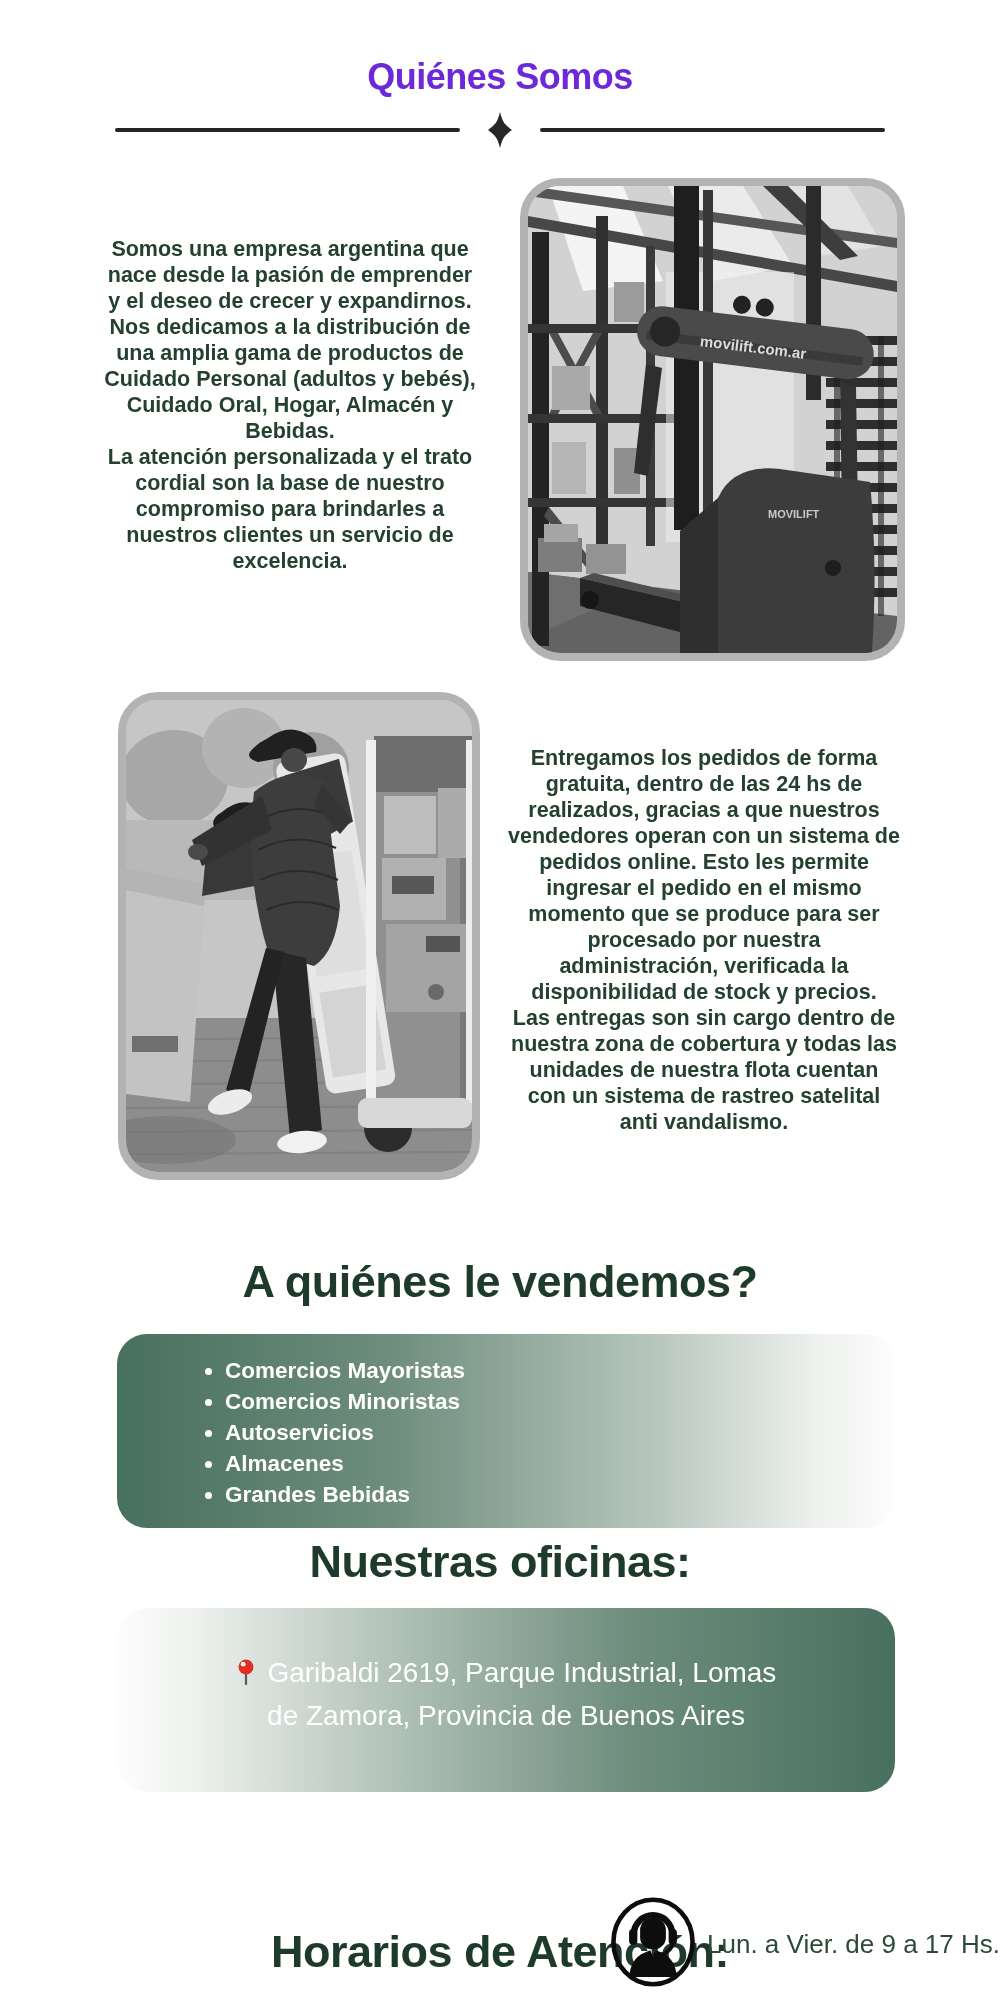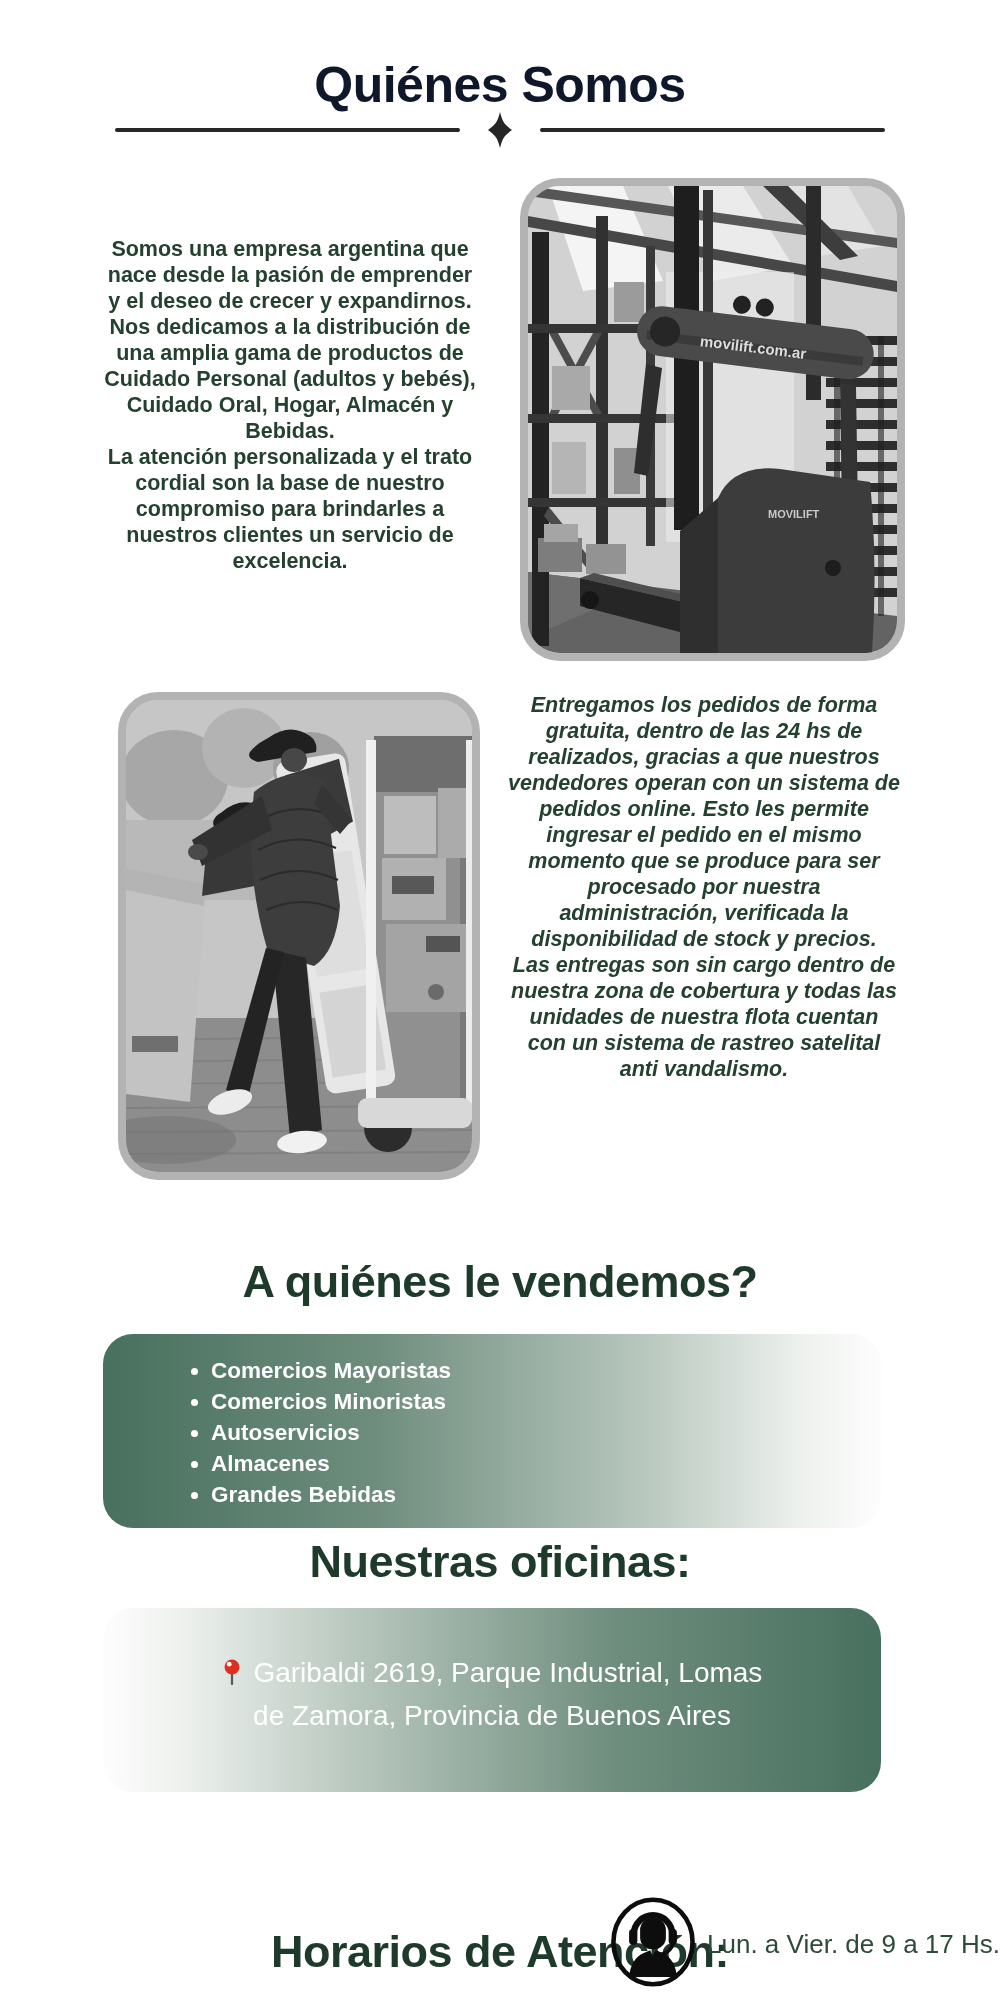--- a/index.html
+++ b/index.html
@@ -1,39 +1,39 @@
 <!DOCTYPE html>
 <html><head>
 <meta charset="utf-8">
 <title>Quiénes Somos</title>
 <style>
   html,body{margin:0;padding:0;background:#ffffff;}
   #canvas{position:relative;width:1000px;height:2000px;margin:0 auto;background:#ffffff;overflow:hidden;
           font-family:"Liberation Sans","DejaVu Sans",sans-serif;}
   .abs{position:absolute;}
-  .page-title{top:56px;left:0;width:1000px;text-align:center;font-size:50px;font-weight:800;
-              color:#0f172a;letter-spacing:-0.5px;}
+  .page-title{top:56px;left:0;width:1000px;text-align:center;font-size:36px;font-weight:800;
+              color:#6d28d9;letter-spacing:-0.5px;}
   .rule{top:128px;height:4px;background:#262626;border-radius:2px;}
   .rule-left{left:115px;width:345px;}
   .rule-right{left:540px;width:345px;}
   .diamond{top:110px;left:485px;}
   .body-text{font-size:21.5px;font-weight:700;line-height:26px;color:#24402f;text-align:center;}
   .body-text p{margin:0;}
   .photo{border:8px solid #b3b3b3;border-radius:40px;overflow:hidden;background:#d2d2d2;}
   .photo svg{display:block;width:100%;height:100%;}
   .about-text{left:100px;top:236px;width:380px;}
   .photo-forklift{left:520px;top:178px;width:369px;height:467px;}
   .photo-van{left:118px;top:692px;width:346px;height:472px;}
-  .delivery-text{left:508px;top:692px;width:392px;font-style:italic;}
+  .delivery-text{left:508px;top:745px;width:392px;}
   .big-heading{left:0;width:1000px;text-align:center;font-size:45px;font-weight:800;
                color:#1d3a2b;letter-spacing:-0.5px;}
   .h-customers{top:1256px;}
   .h-offices{top:1536px;}
   .h-hours{top:1926px;}
-  .grad-box{left:103px;width:778px;border-radius:30px;}
+  .grad-box{left:117px;width:778px;border-radius:30px;}
   .customers-box{top:1334px;height:194px;
     background:linear-gradient(90deg,#48705e 0%,#6e8d7d 35%,#b9c8bf 70%,#eef1ee 90%,#fdfdfd 100%);}
   .customers-box ul{margin:0;padding:21px 0 0 108px;list-style:disc;}
   .customers-box li{color:#ffffff;font-size:22.5px;font-weight:700;line-height:31px;}
   .offices-box{top:1608px;height:184px;color:#ffffff;text-align:center;
     background:linear-gradient(90deg,#fdfdfd 0%,#eef1ee 10%,#b9c8bf 32%,#6e8d7d 66%,#48705e 100%);}
   .offices-box .addr{padding-top:46px;font-size:28px;font-weight:400;line-height:38px;color:#ffffff;}
   .pin{vertical-align:-5px;margin-right:4px;}
   .hours-row{top:1896px;left:0;width:1000px;display:flex;justify-content:flex-end;align-items:center;gap:8px;}
   .hours-text{font-size:26px;font-weight:400;color:#2c4a39;}

